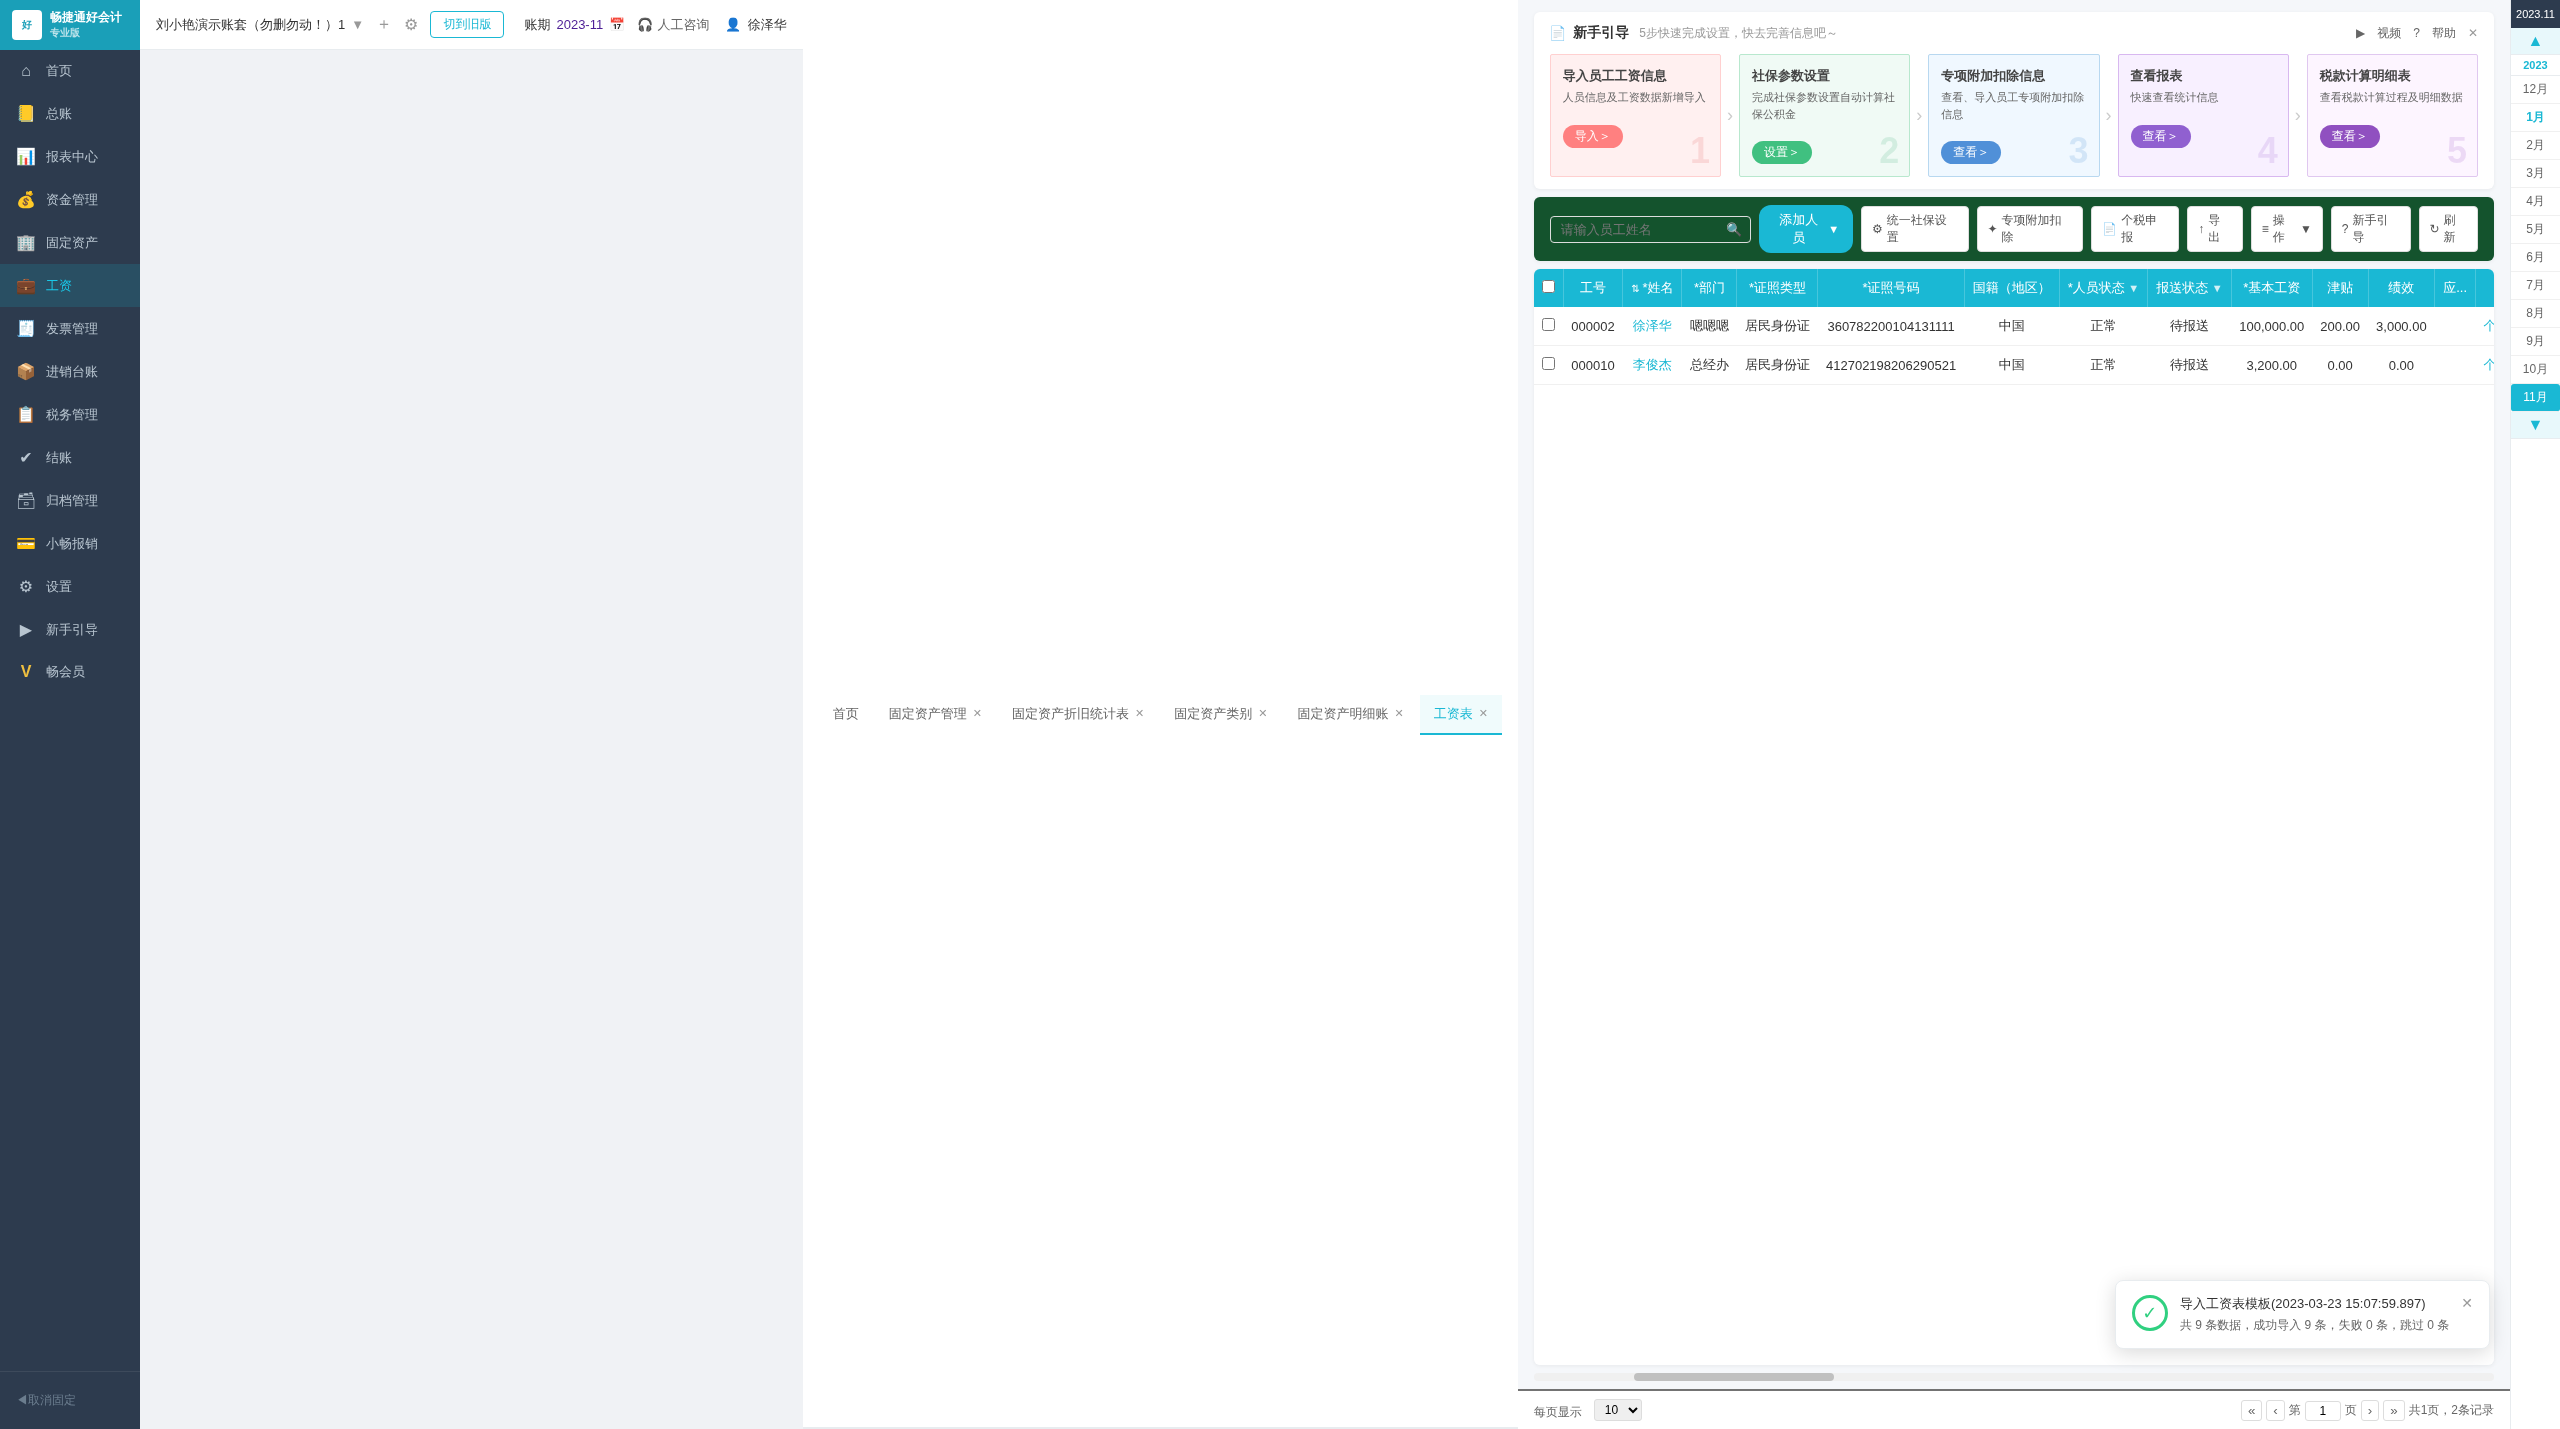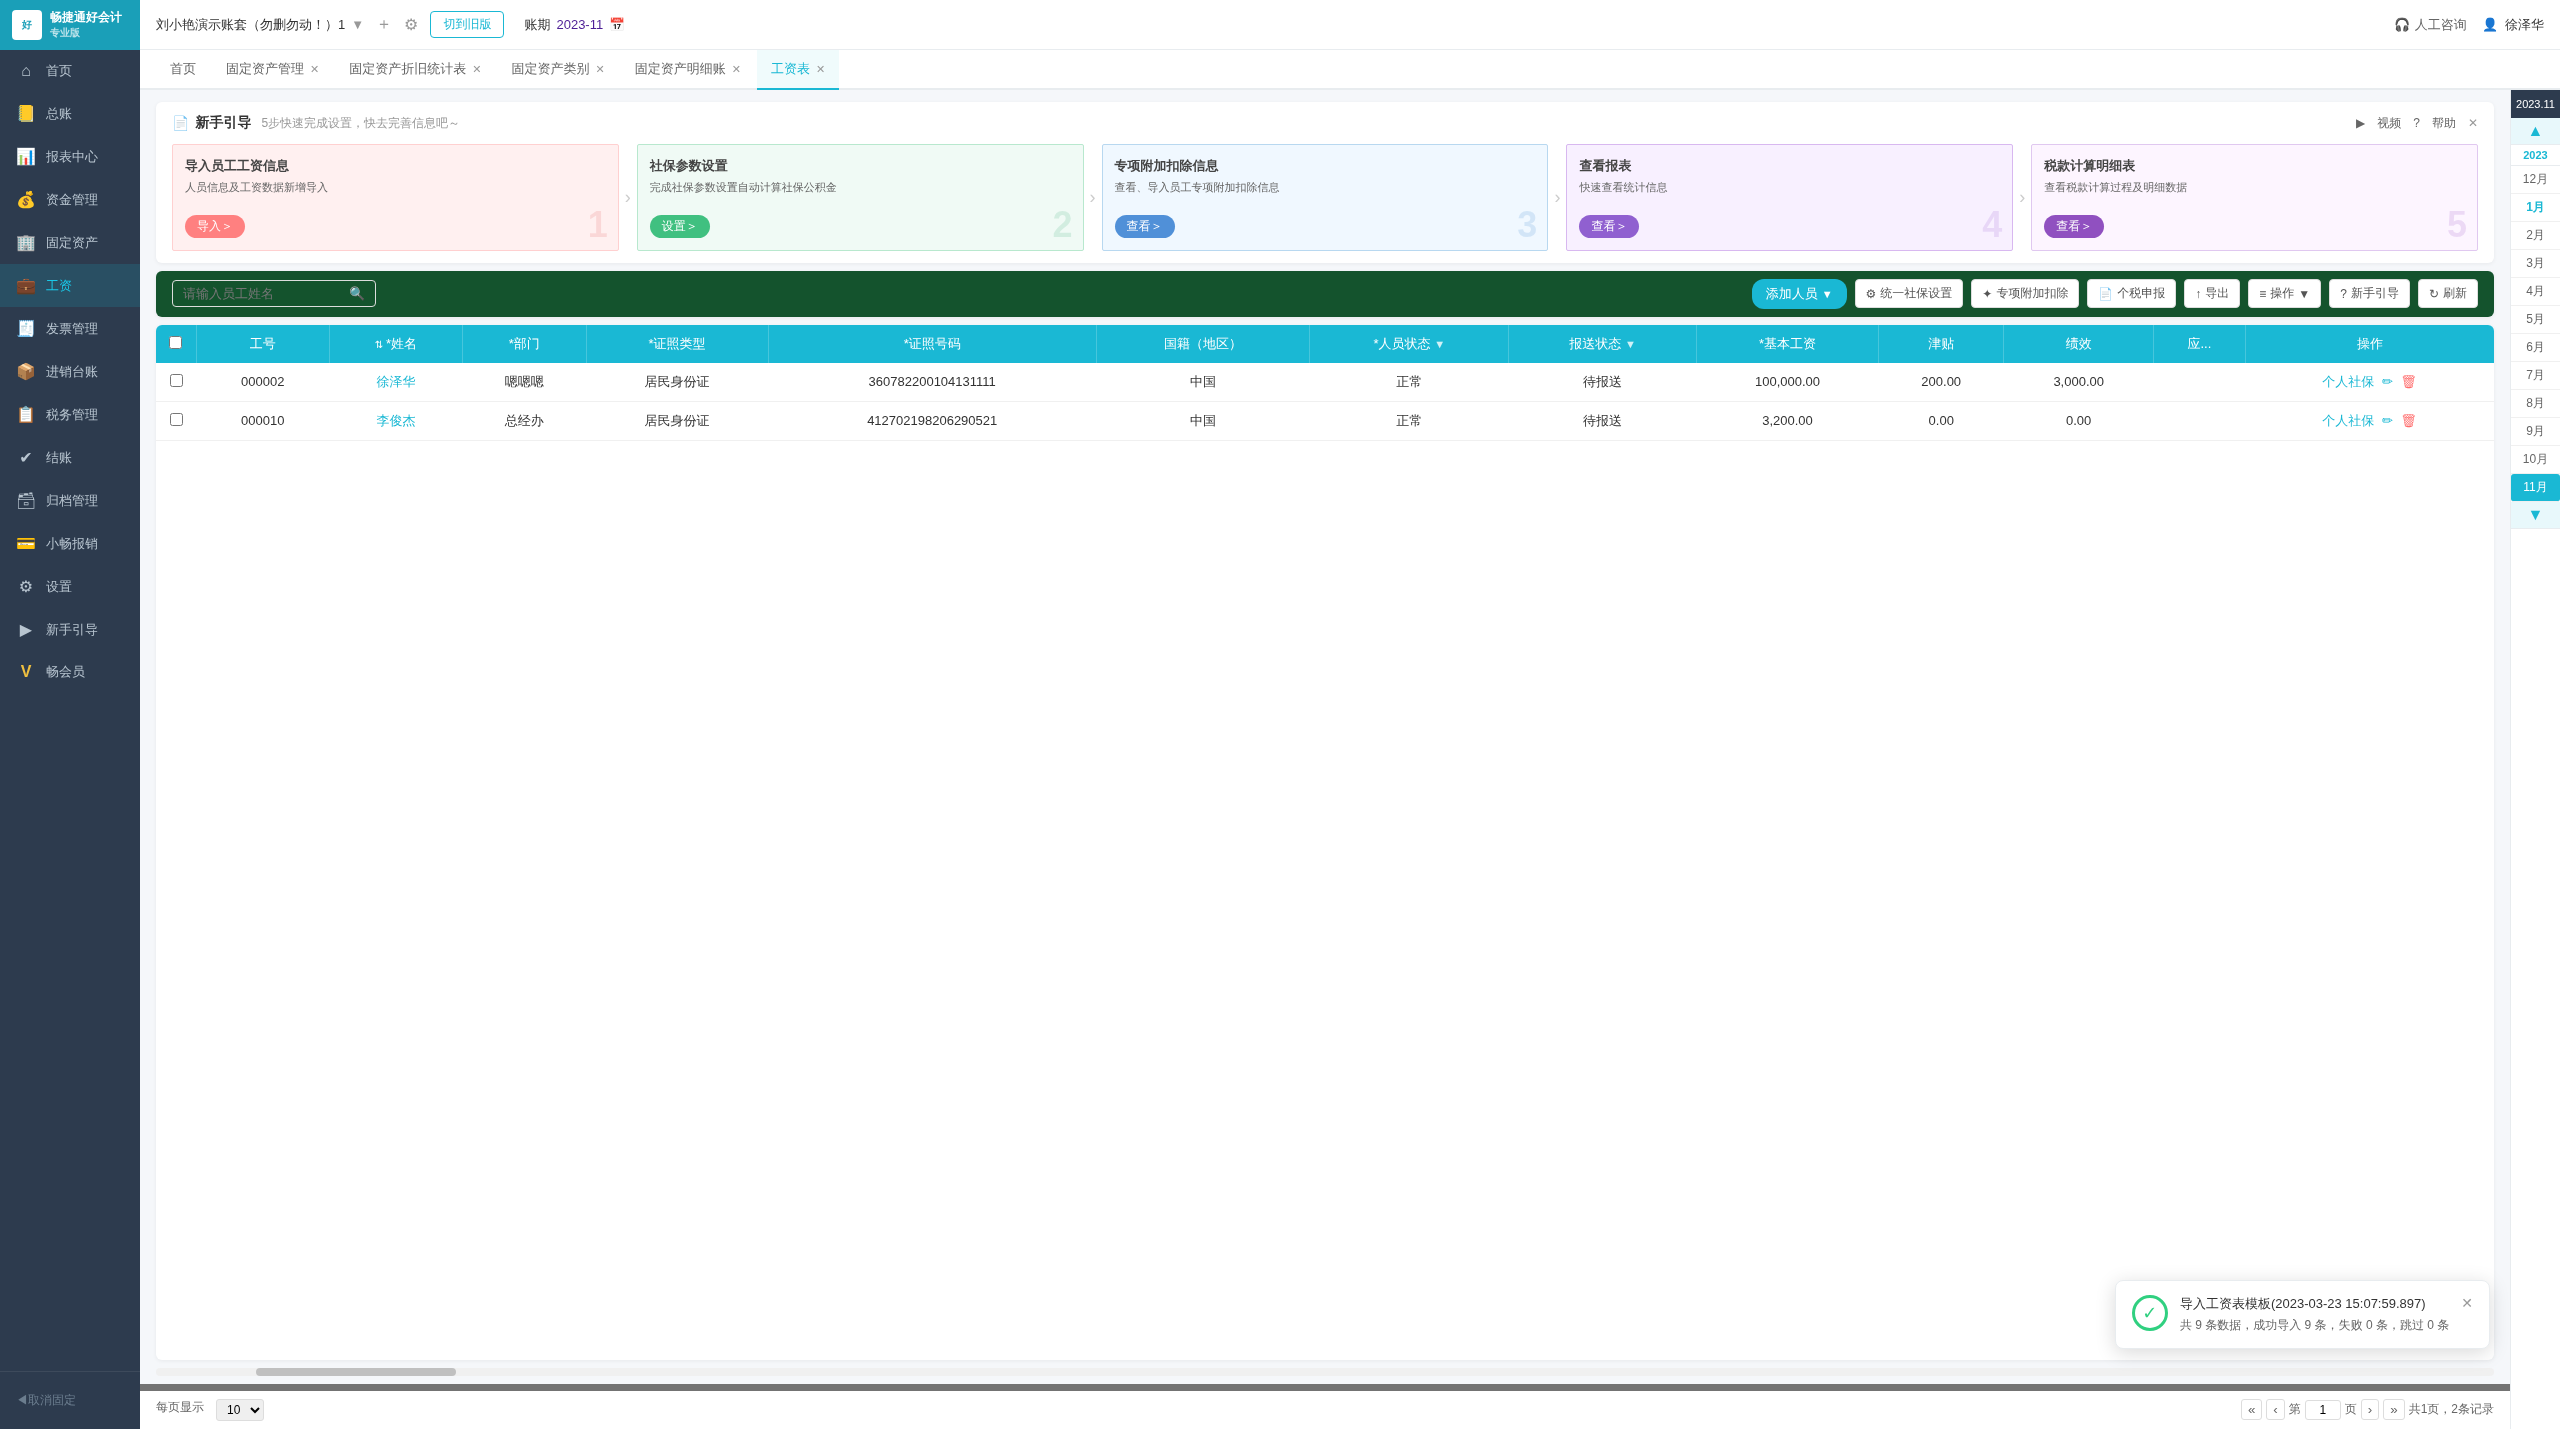--- a/index.html
+++ b/index.html
@@ -58,21 +58,21 @@
       font-size: 12px;
       color: #6b7d8e;
       cursor: pointer;
       border-top: 1px solid rgba(255,255,255,0.08);
     }
 
     
     .main-content {
       flex: 1;
       display: flex;
-      flex-direction: column;
+      flex-direction: row;
       overflow: hidden;
     }
 
     
     .topbar {
       background: white;
       height: 50px;
       display: flex;
       align-items: center;
       padding: 0 16px;
@@ -349,23 +349,23 @@
     }
     .tfoot-row td { padding: 8px; color: #666; font-size: 12px; }
     .filter-icon { color: rgba(255,255,255,0.8); font-size: 11px; }
     .sort-icon { font-size: 10px; }
 
     
     .bottom-bar {
       background: white;
       padding: 8px 16px;
       display: flex;
-      align-items: flex-start;
+      align-items: flex-end;
       gap: 12px;
-      border-top: 7px solid #737373;
+      border-top: 2px solid #737373;
       flex-shrink: 0;
       font-size: 12px;
       color: #666;
     }
     .page-size-select {
       border: 1px solid #ddd;
       border-radius: 3px;
       padding: 2px 6px;
       font-size: 12px;
     }

